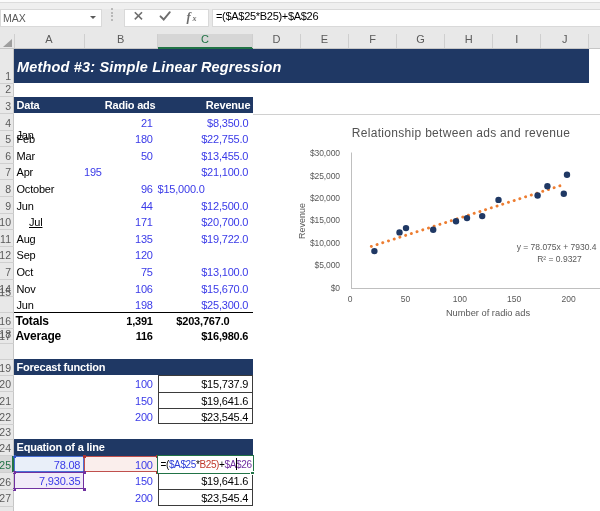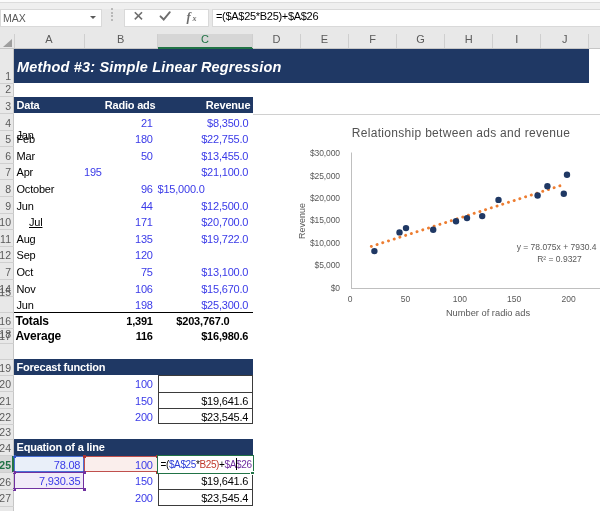--- a/index.html
+++ b/index.html
@@ -179,21 +179,21 @@
     <div class="rowlab" style="top: 296.1px; height: 16.7px; display: flex; align-items: flex-end; justify-content: flex-end; padding-bottom: 15px;">15</div>
     <div class="rowlab" style="top: 312.8px; height: 15.5px; display: flex; align-items: flex-end; justify-content: flex-end; padding-bottom: 1.5px;">16</div>
     <div class="rowlab" style="top: 328.3px; height: 15.5px; display: flex; align-items: flex-end; justify-content: flex-end; padding-bottom: 1.5px;">17</div>
     <div class="rowlab" style="top: 326px; height: 15.4px; display: flex; align-items: flex-end; justify-content: flex-end; padding-bottom: 1.5px; text-align: center;">18</div>
     <div class="rowlab" style="top: 359.2px; height: 16.2px; display: flex; align-items: flex-end; justify-content: flex-end; padding-bottom: 1.5px;">19</div>
     <div class="rowlab" style="top: 375.4px; height: 16.4px; display: flex; align-items: flex-end; justify-content: flex-end; padding-bottom: 1.5px;">20</div>
     <div class="rowlab" style="top: 391.8px; height: 16.4px; display: flex; align-items: flex-end; justify-content: flex-end; padding-bottom: 1.5px;">21</div>
     <div class="rowlab" style="top: 408.2px; height: 16.3px; display: flex; align-items: flex-end; justify-content: flex-end; padding-bottom: 1.5px;">22</div>
     <div class="rowlab" style="top: 424.5px; height: 14.8px; display: flex; align-items: flex-end; justify-content: flex-end; padding-bottom: 1.5px;">23</div>
     <div class="rowlab" style="top: 439.3px; height: 16.5px; display: flex; align-items: flex-end; justify-content: flex-end; padding-bottom: 1.5px;">24</div>
-    <div class="rowlab" style="top: 455.8px; height: 18px; display: flex; align-items: flex-end; justify-content: flex-end; padding-bottom: 3px; color: rgb(33, 115, 70); font-weight: bold;">25</div>
+    <div class="rowlab" style="top: 455.8px; height: 18px; display: flex; align-items: flex-end; justify-content: flex-end; padding-bottom: 3px; color: rgb(33, 115, 70);">25</div>
     <div class="rowlab" style="top: 472.4px; height: 16.9px; display: flex; align-items: flex-end; justify-content: flex-end; padding-bottom: 1.5px;">26</div>
     <div class="rowlab" style="top: 489.3px; height: 16.7px; display: flex; align-items: flex-end; justify-content: flex-end; padding-bottom: 1.5px;">27</div>
     <div class="hline" style="left: 0px; width: 13.5px; top: 82.7px;"></div>
     <div class="hline" style="left: 0px; width: 13.5px; top: 96.4px;"></div>
     <div class="hline" style="left: 0px; width: 13.5px; top: 113px;"></div>
     <div class="hline" style="left: 0px; width: 13.5px; top: 129.6px;"></div>
     <div class="hline" style="left: 0px; width: 13.5px; top: 146.2px;"></div>
     <div class="hline" style="left: 0px; width: 13.5px; top: 162.8px;"></div>
     <div class="hline" style="left: 0px; width: 13.5px; top: 179.4px;"></div>
     <div class="hline" style="left: 0px; width: 13.5px; top: 196px;"></div>
@@ -257,20 +257,21 @@
     <div class="cell" style="top:312.8px;height:15.5px;line-height:17.50px;left:15.5px;font-weight:bold;font-size:12px;">Totals</div>
     <div class="cell" style="top:312.8px;height:15.5px;line-height:17.50px;left:84px;width:68.8px;text-align:right;font-weight:bold;">1,391</div>
     <div class="cell" style="top:312.8px;height:15.5px;line-height:17.50px;left:157.5px;width:90.8px;text-align:center;font-weight:bold;">$203,767.0</div>
     <div class="cell" style="top:328.3px;height:15.5px;line-height:17.50px;left:15.5px;font-weight:bold;font-size:12px;">Average</div>
     <div class="cell" style="top:328.3px;height:15.5px;line-height:17.50px;left:84px;width:68.8px;text-align:right;font-weight:bold;">116</div>
     <div class="cell" style="top:328.3px;height:15.5px;line-height:17.50px;left:157.5px;width:90.8px;text-align:right;font-weight:bold;">$16,980.6</div>
     <div class="cell" style="top:359.2px;height:16.19999999999999px;line-height:17.19999999999999px;left:16.5px;color:#fff;font-weight:bold;">Forecast function</div>
     <div class="cell" style="top:375.4px;height:16.400000000000034px;line-height:18.40px;left:84px;width:68.8px;text-align:right;color:#3a3ae8;">100</div>
     <div class="cell" style="top:391.8px;height:16.399999999999977px;line-height:18.40px;left:84px;width:68.8px;text-align:right;color:#3a3ae8;">150</div>
     <div class="cell" style="top:408.2px;height:16.30000000000001px;line-height:18.30px;left:84px;width:68.8px;text-align:right;color:#3a3ae8;">200</div>
+    <div class="cell" style="top:375.4px;height:16.400000000000034px;line-height:18.40px;left:157.5px;width:90.8px;text-align:right;">$15,737.9</div>
     <div class="cell" style="top:391.8px;height:16.399999999999977px;line-height:18.40px;left:157.5px;width:90.8px;text-align:right;">$19,641.6</div>
     <div class="cell" style="top:408.2px;height:16.30000000000001px;line-height:18.30px;left:157.5px;width:90.8px;text-align:right;">$23,545.4</div>
     <div class="cell" style="top:439.3px;height:16.5px;line-height:17.5px;left:16.5px;color:#fff;font-weight:bold;">Equation of a line</div>
     <div class="cell" style="top:455.8px;height:16.599999999999966px;line-height:18.60px;left:14px;width:66.3px;text-align:right;color:#3a3ae8;">78.08</div>
     <div class="cell" style="top:472.4px;height:16.900000000000034px;line-height:18.90px;left:14px;width:66.3px;text-align:right;color:#3a3ae8;">7,930.35</div>
     <div class="cell" style="top:455.8px;height:16.599999999999966px;line-height:18.60px;left:84px;width:68.8px;text-align:right;color:#3a3ae8;">100</div>
     <div class="cell" style="top:472.4px;height:16.900000000000034px;line-height:18.90px;left:84px;width:68.8px;text-align:right;color:#3a3ae8;">150</div>
     <div class="cell" style="top:489.3px;height:16.69999999999999px;line-height:18.70px;left:84px;width:68.8px;text-align:right;color:#3a3ae8;">200</div>
     <div class="cell" style="top:472.4px;height:16.900000000000034px;line-height:18.90px;left:157.5px;width:90.8px;text-align:right;">$19,641.6</div>
     <div class="cell" style="top:489.3px;height:16.69999999999999px;line-height:18.70px;left:157.5px;width:90.8px;text-align:right;">$23,545.4</div>

